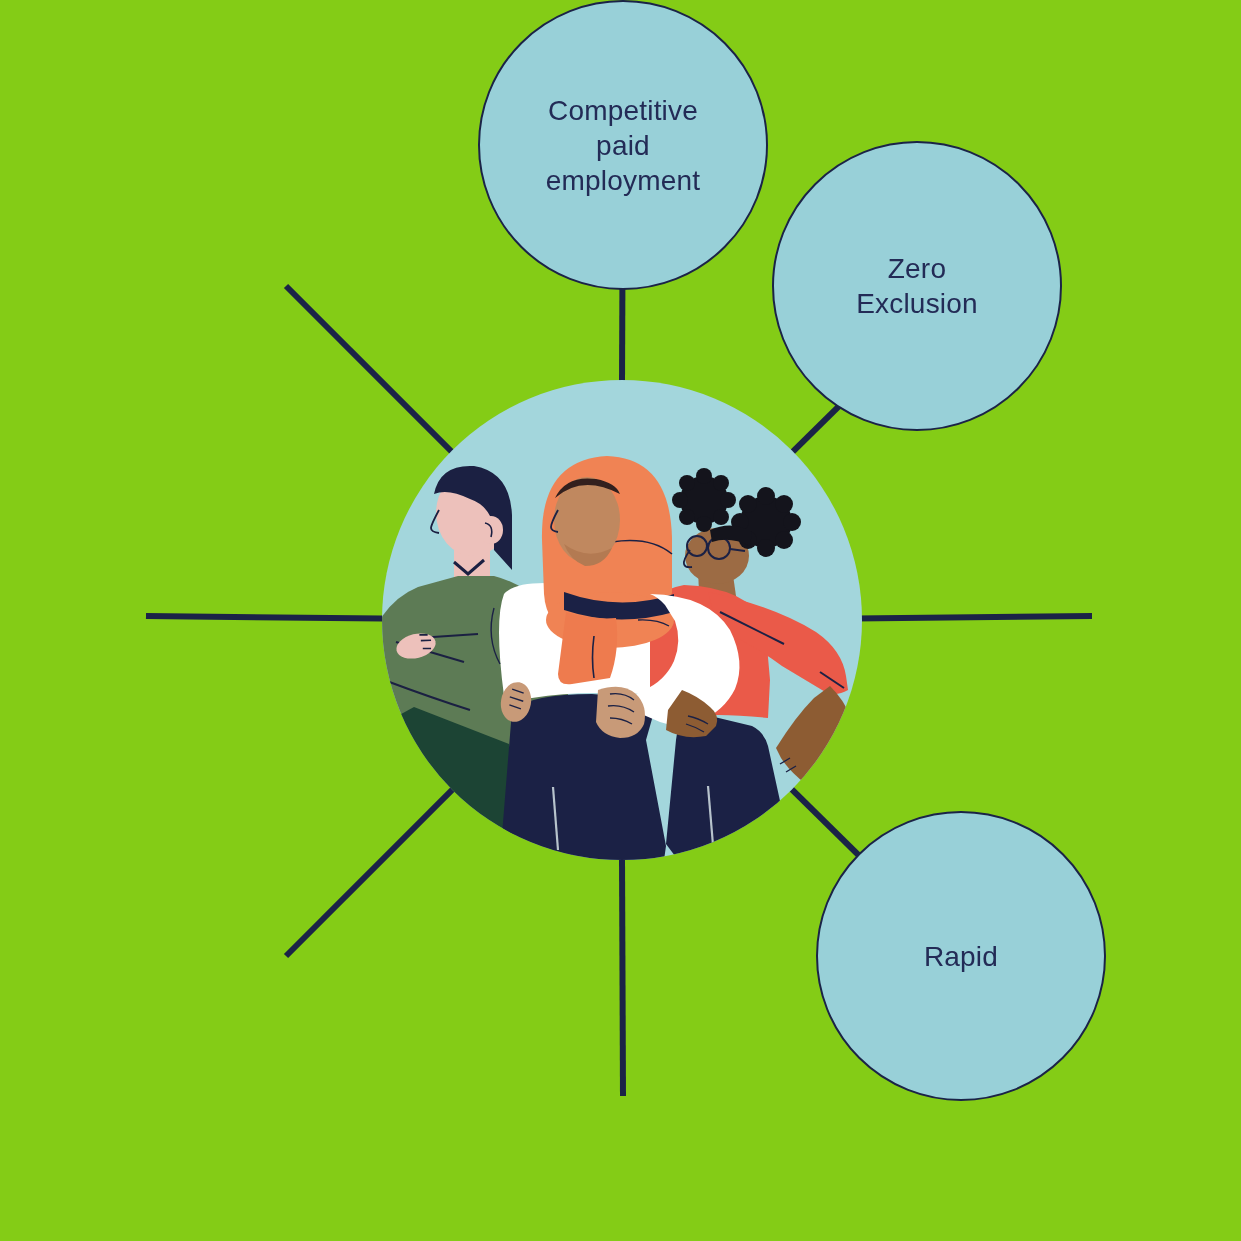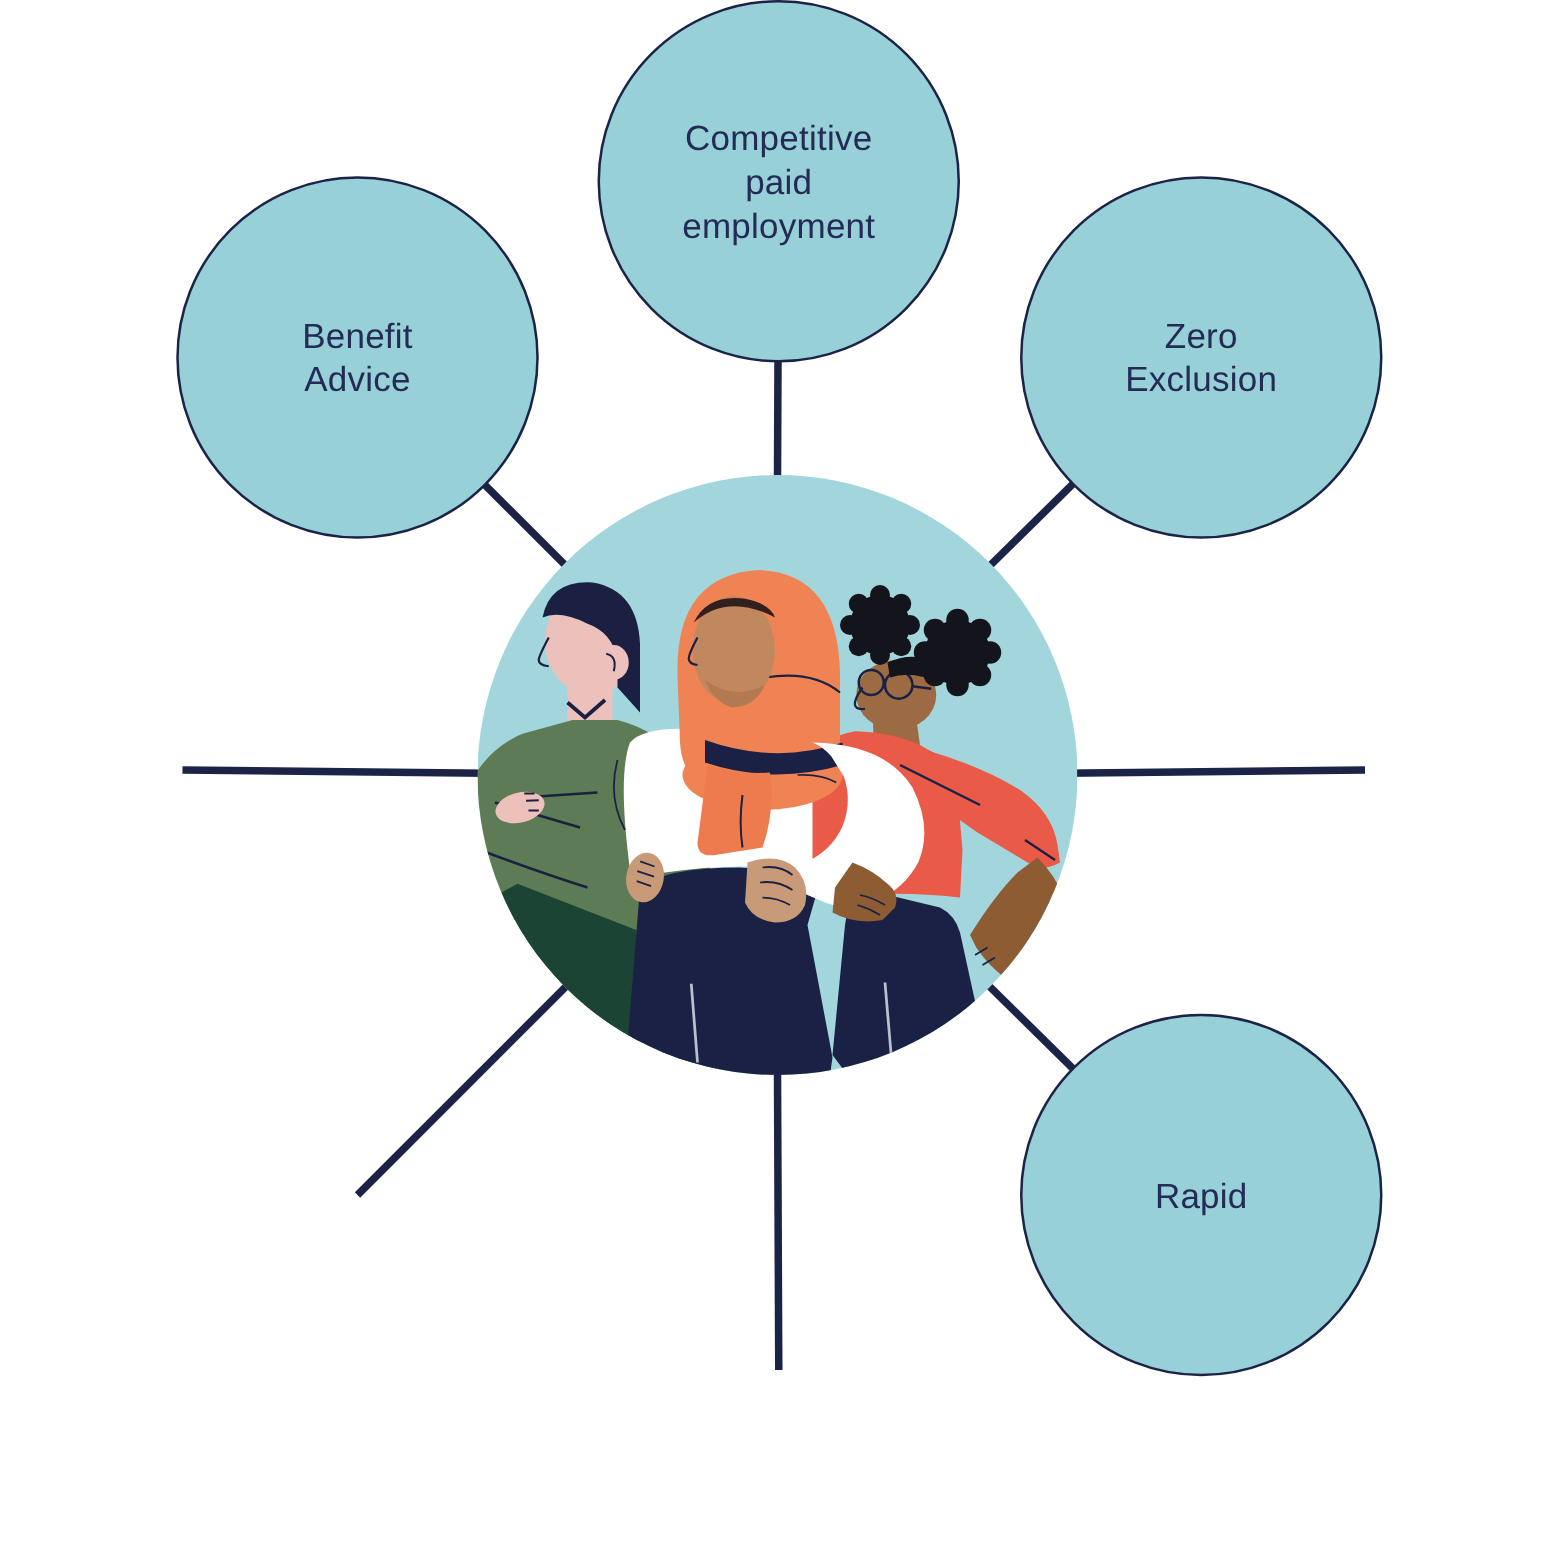--- a/index.html
+++ b/index.html
@@ -1,31 +1,31 @@
 <!DOCTYPE html>
 <html><head>
 <meta charset="utf-8">
 <style>
   html,body{margin:0;padding:0;background:#000;}
   .stage{
-    position:relative;width:1241px;height:1241px;background:#ffffff;
+    position:relative;width:1241px;height:1241px;background:#84cc16;
     overflow:hidden;font-family:"Liberation Sans",sans-serif;
   }
   .spokes{position:absolute;left:0;top:0;}
   .node{
     position:absolute;width:290px;height:290px;border-radius:50%;
     background:#98d0d8;border:2.5px solid #1b2347;box-sizing:border-box;
     display:flex;align-items:center;justify-content:center;
   }
   .node-label{
     white-space:pre-line;text-align:center;color:#232b56;
     font-size:28px;line-height:35px;letter-spacing:.2px;
   }
   .pos-top{left:478px;top:0px;}
-  .pos-top-right{left:816px;top:141px;justify-content:center;}
+  .pos-top-right{left:772px;top:141px;justify-content:center;}
   .pos-right{left:948px;top:471px;}
   .pos-bottom-right{left:816px;top:811px;justify-content:center;}
   .pos-bottom{left:478px;top:951px;}
   .pos-bottom-left{left:141px;top:811px;}
   .pos-left{left:1px;top:471px;}
   .pos-top-left{left:141px;top:141px;}
   .hub{
     position:absolute;left:382px;top:380px;width:480px;height:480px;
     border-radius:50%;overflow:hidden;
   }
@@ -53,24 +53,20 @@
     <span class="node-label">Competitive
 paid
 employment</span>
   </div>
   <div class="node pos-top-right">
     <span class="node-label">Zero
 Exclusion</span>
   </div>
   <div class="node pos-bottom-right">
     <span class="node-label">Rapid</span>
-  </div>
-  <div class="node pos-top-left">
-    <span class="node-label">Benefit
-Advice</span>
   </div>
 
   <div class="hub">
     <svg viewBox="0 0 480 480" width="480" height="480" aria-hidden="true">
       <rect width="480" height="480" fill="#a3d6dc"></rect>
 
       <g>
         <rect x="72" y="155" width="36" height="50" fill="#edc1bb"></rect>
 
         <path d="M -30,480 L -26,330 Q -20,230 36,207 L 76,196 L 112,196 Q 166,210 180,266 L 188,330 L 190,480 Z" fill="#5d7b55"></path>

